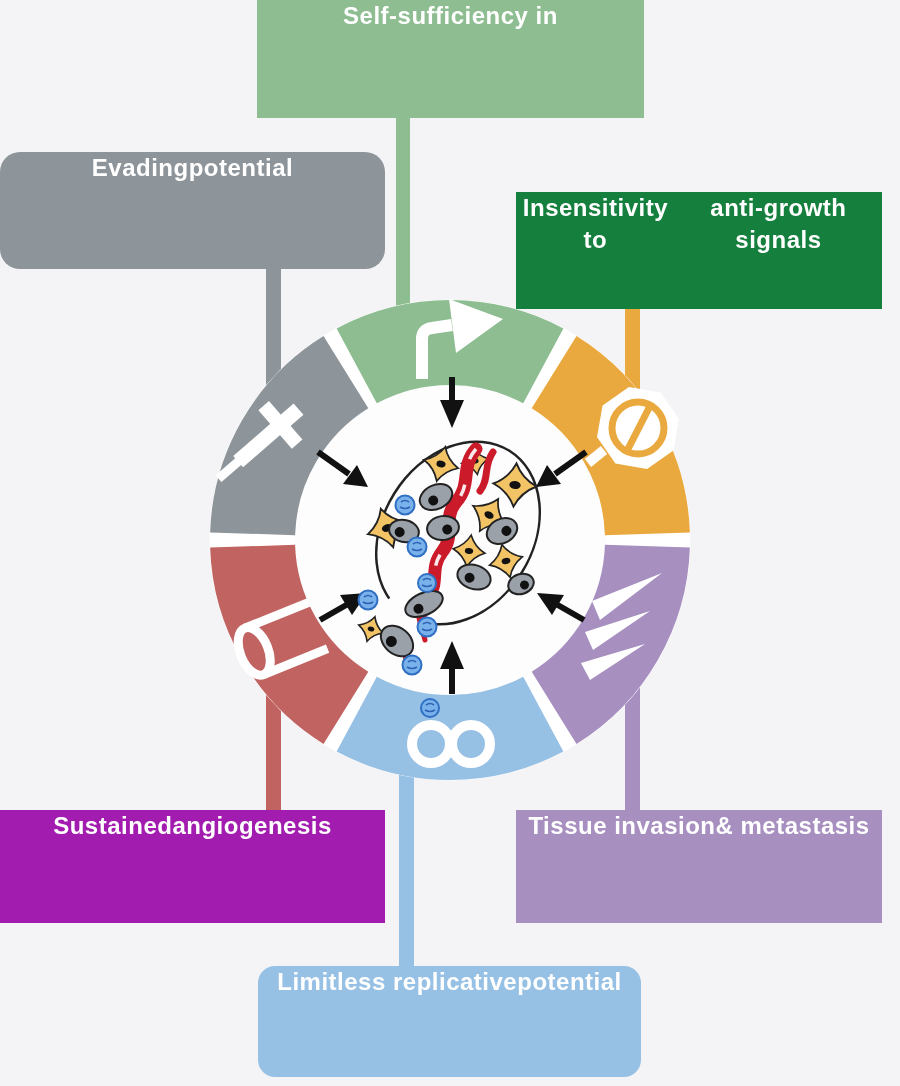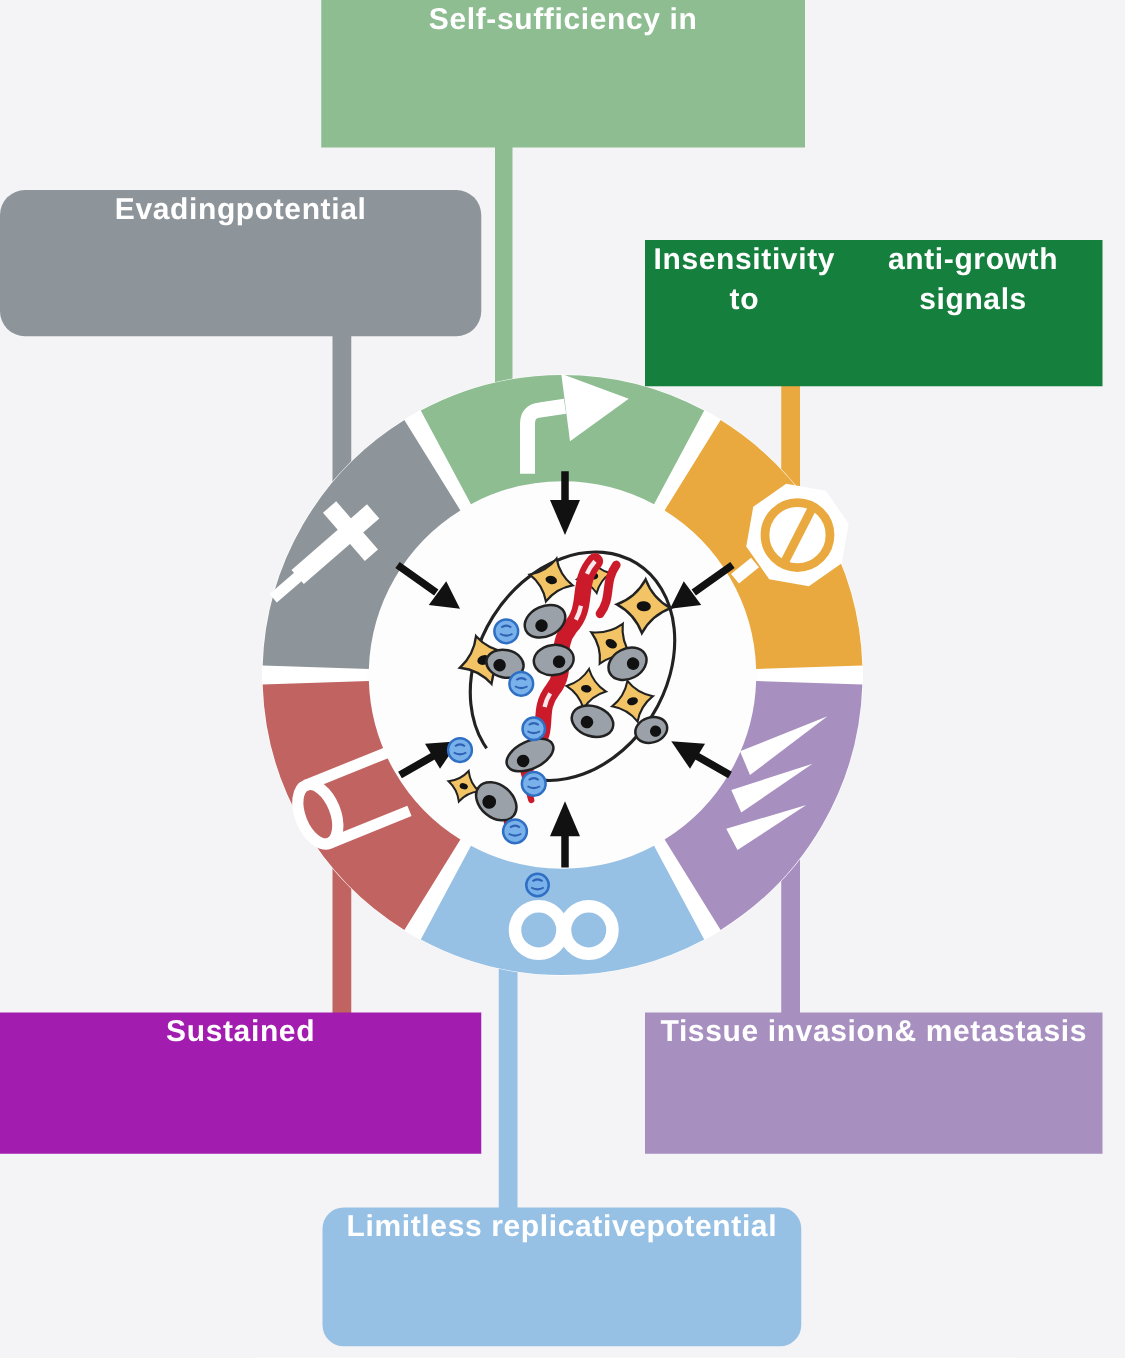--- a/index.html
+++ b/index.html
@@ -235,20 +235,21 @@
     <span>potential</span>
   </div>
 
   <div class="label-box box-antigrowth">
     <span>Insensitivity to</span>
     <span>anti-growth signals</span>
   </div>
 
   <div class="label-box box-angiogenesis">
     <span>Sustained</span>
+    <span>angiogenesis</span>
   </div>
 
   <div class="label-box box-invasion">
     <span>Tissue invasion</span>
     <span>&amp; metastasis</span>
   </div>
 
   <div class="label-box box-replicative">
     <span>Limitless replicative</span>
     <span>potential</span>

